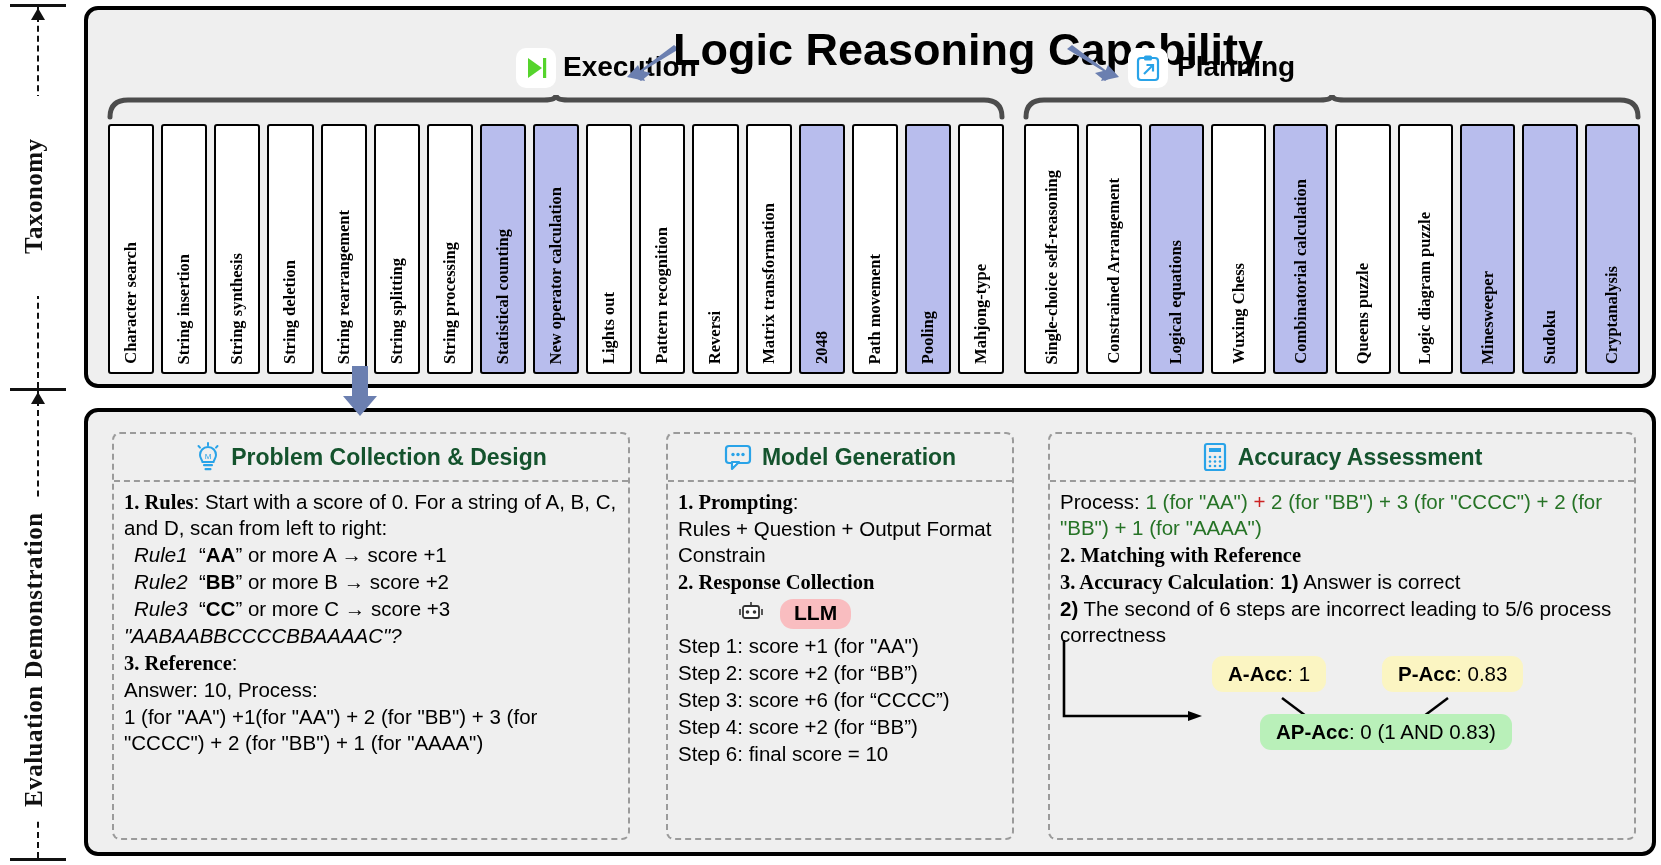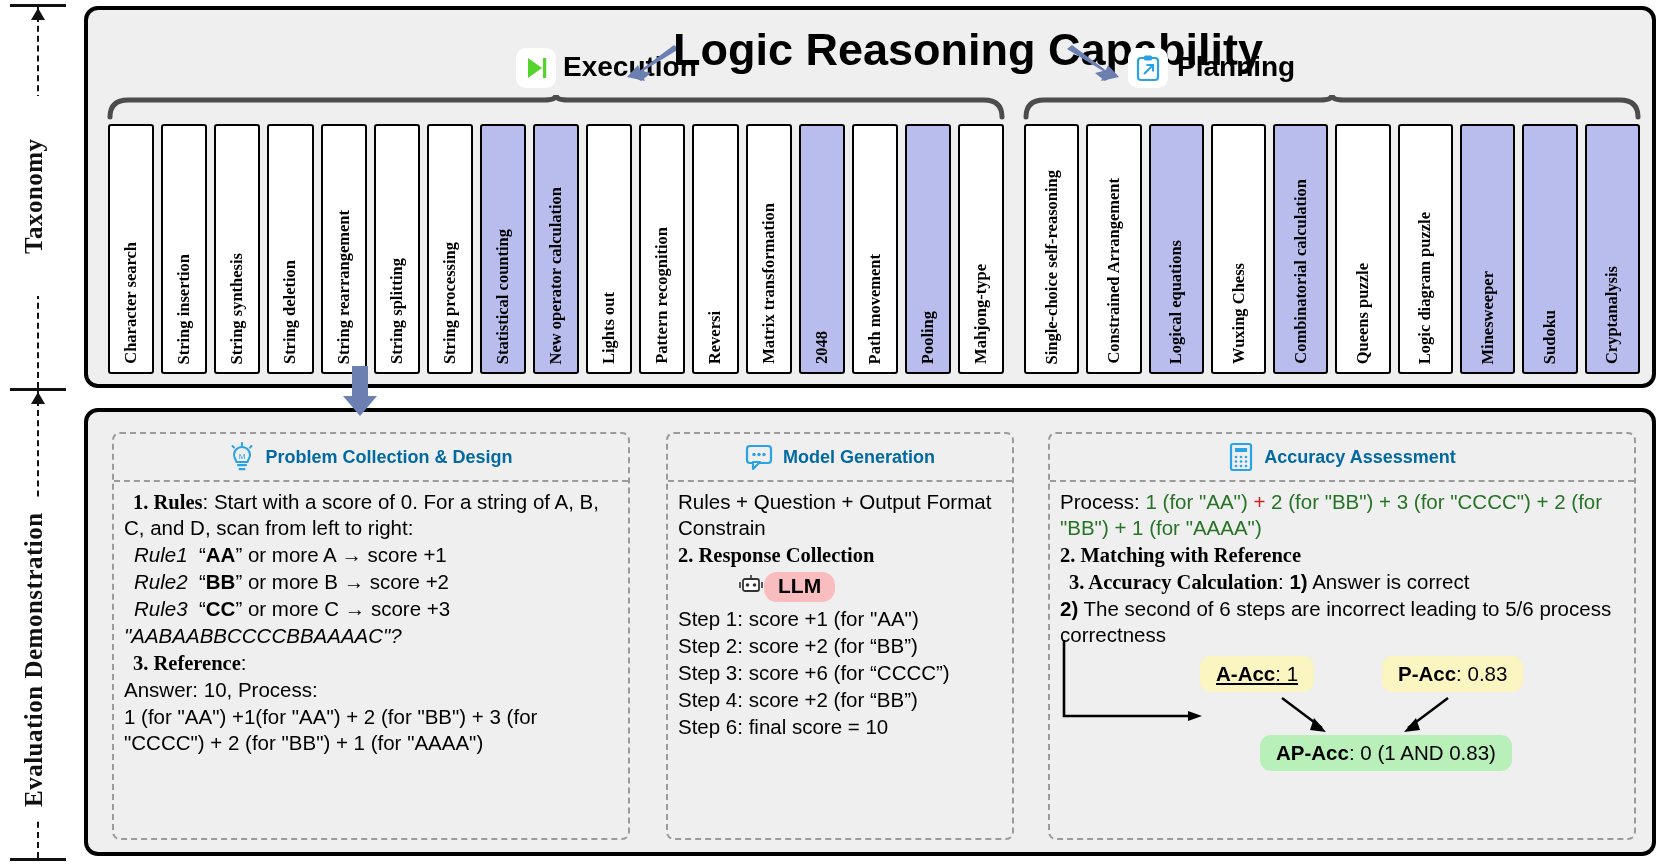--- a/index.html
+++ b/index.html
@@ -139,42 +139,42 @@
 
   .stage-head {
     height: 48px;
     border-bottom: 2px dashed #9b9b9b;
     display: flex; align-items: center; justify-content: center;
     gap: 10px;
   }
   .stage-head .st-title {
     font-family: "Liberation Sans", sans-serif;
     font-weight: bold;
-    font-size: 18px;
-    color: #0369a1;
+    font-size: 23px;
+    color: #14532d;
     white-space: nowrap;
   }
   .stage-body {
     padding: 7px 8px 0 10px;
     font-size: 20.5px;
     line-height: 1.27;
     color: #000;
   }
-  .ser { font-family: "Liberation Serif", serif; font-weight: bold; margin-left: 9px; }
+  .ser { font-family: "Liberation Serif", serif; font-weight: bold; }
   .ital { font-family: "Liberation Sans", sans-serif; font-style: italic; }
   .bld { font-weight: bold; }
   .green { color: #267326; }
   .red { color: #cc2222; }
 
   .stage-body p { margin: 0 0 1px 0; }
   .indent { padding-left: 10px; }
 
   
   #llm-row {
-    display: flex; align-items: center; gap: 4px;
+    display: flex; align-items: center; gap: 20px;
     margin: 4px 0 4px 58px;
   }
   #llm-pill {
     background: #f9bdc0;
     border-radius: 13px;
     padding: 1px 14px 2px 14px;
     font-weight: bold;
     font-size: 21px;
     color: #000;
     margin-left: -6px;
@@ -183,23 +183,23 @@
   
   #badges { position: relative; margin-top: 8px; height: 108px; }
   .pill {
     position: absolute;
     border-radius: 11px;
     padding: 5px 16px;
     font-size: 20.5px;
     white-space: nowrap;
     color: #000;
   }
-  #pill-aacc  { left: 140px; top: 0;  background: #fbf5c2; text-decoration: underline; }
+  #pill-aacc  { left: 152px; top: 0;  background: #fbf5c2; }
   #pill-pacc  { left: 322px; top: 0;  background: #fbf5c2; }
-  #pill-apacc { left: 200px; top: 79px; background: #b9f0b9; }
+  #pill-apacc { left: 200px; top: 58px; background: #b9f0b9; }
   .pill .k { font-weight: bold; }
 
   svg { display: block; overflow: visible; }
 </style>
 </head>
 <body>
 
 <div id="left-rail">
   <div class="rail-cap" style="top:4px;"></div>
   <div class="rail-cap" style="top:388px;"></div>
@@ -418,20 +418,23 @@
           <rect x="2" y="3" width="24" height="17" rx="3" fill="none" stroke="#29a3e8" stroke-width="2.2"></rect>
           <path d="M8 19 L8 26 L15 19 Z" fill="#fff" stroke="#29a3e8" stroke-width="2.2" stroke-linejoin="round"></path>
           <circle cx="9" cy="11.5" r="1.7" fill="#29a3e8"></circle>
           <circle cx="14" cy="11.5" r="1.7" fill="#29a3e8"></circle>
           <circle cx="19" cy="11.5" r="1.7" fill="#29a3e8"></circle>
         </svg>
       </span>
       <span class="st-title">Model Generation</span>
     </div>
     <div class="stage-body">
+      <p>
+        <span class="ser">1. Prompting</span><span>:</span>
+      </p>
       <p>Rules + Question + Output Format Constrain</p>
       <p class="ser">2. Response Collection</p>
       <div id="llm-row">
         <span>
           <svg width="30" height="26" viewBox="0 0 30 26">
             <path d="M15 1 L15 5" stroke="#333" stroke-width="1.6"></path>
             <rect x="7" y="5" width="16" height="12" rx="2" fill="#fff" stroke="#333" stroke-width="1.8"></rect>
             <circle cx="11.5" cy="11" r="1.8" fill="#333"></circle>
             <circle cx="18.5" cy="11" r="1.8" fill="#333"></circle>
             <path d="M4 8 L4 14 M26 8 L26 14" stroke="#333" stroke-width="1.6"></path>

